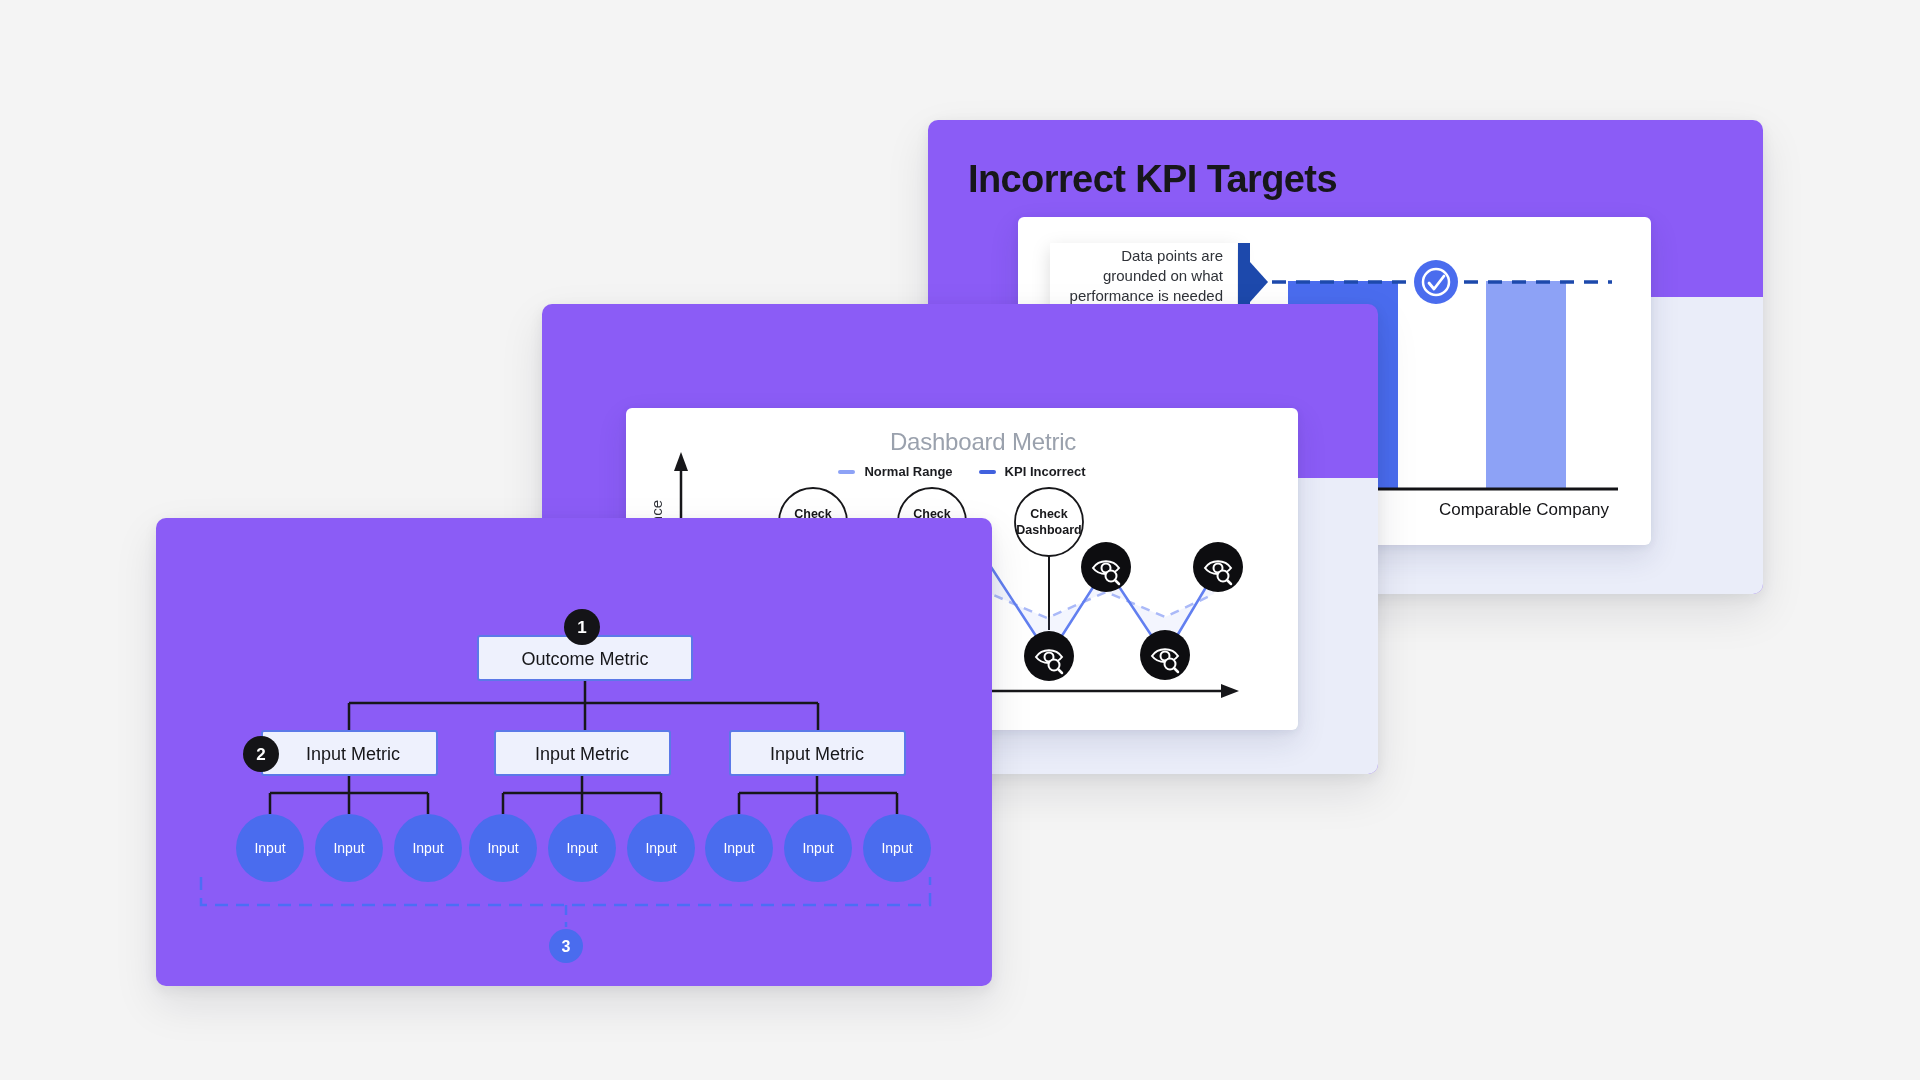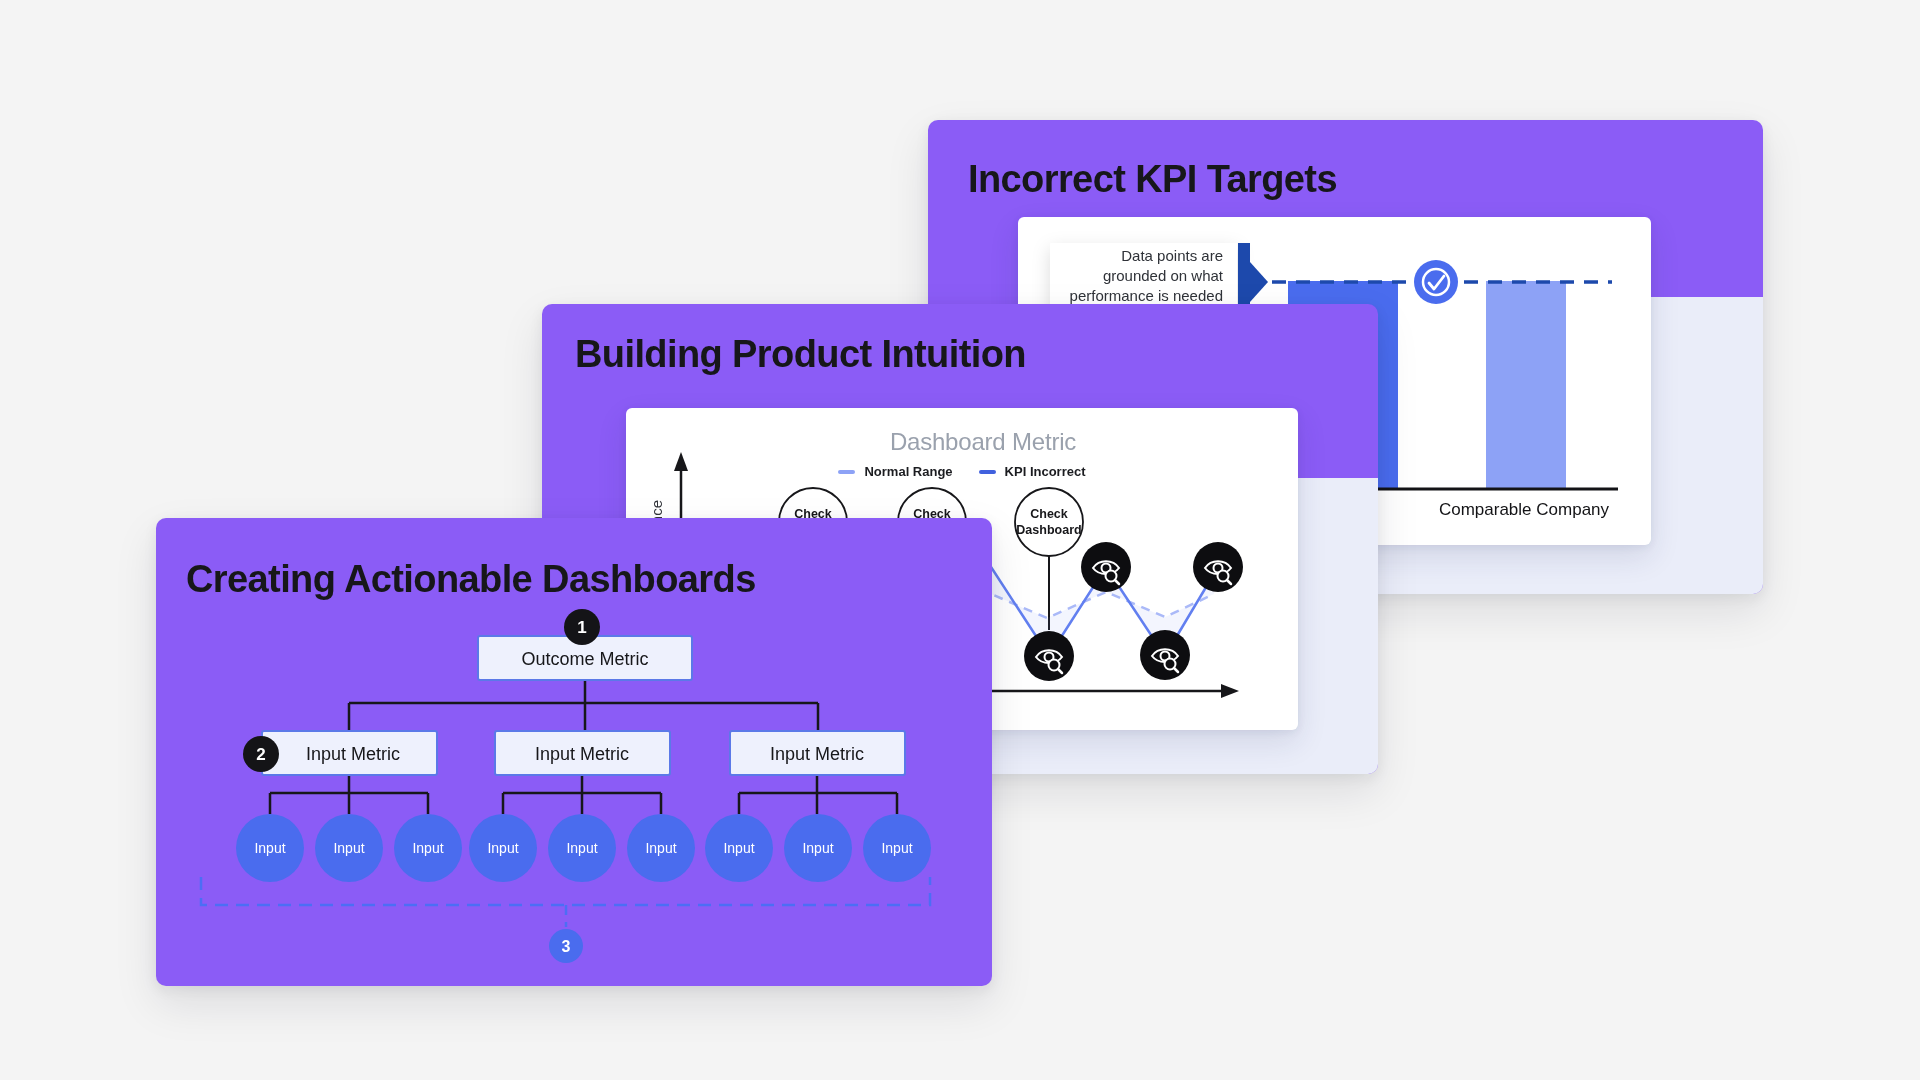--- a/index.html
+++ b/index.html
@@ -71,21 +71,20 @@
       </g>
 
       <line x1="356" y1="272" x2="600" y2="272" stroke="#131316" stroke-width="3"></line>
       <text x="506" y="298" text-anchor="middle" font-size="17" fill="#131316">Comparable Company</text>
     </svg>
   </div>
 </div>
 
 <div class="card" style="left:542px;top:304px;width:836px;height:470px;z-index:2">
   <div class="band" style="left:84px;top:174px;right:0;bottom:0"></div>
-  <div class="slide-title" style="left:33px;top:29px">Building Product Intuition</div>
 
   <div class="panel" style="left:84px;top:104px;width:672px;height:322px">
     <div class="chart-title">Dashboard Metric</div>
     <div class="legend">
       <div class="legend-item">
         <span class="legend-swatch" style="background:#8da2f6"></span>
         <span class="legend-label">Normal Range</span>
       </div>
       <div class="legend-item">
         <span class="legend-swatch" style="background:#4161de"></span>
@@ -151,21 +150,20 @@
       <line x1="55" y1="60" x2="55" y2="283" stroke="#17171a" stroke-width="2.5"></line>
       <polygon points="55,44 48,63 62,63" fill="#17171a"></polygon>
       <line x1="55" y1="283" x2="597" y2="283" stroke="#17171a" stroke-width="2.5"></line>
       <polygon points="613,283 595,276 595,290" fill="#17171a"></polygon>
       <text transform="translate(36,92) rotate(-90)" text-anchor="end" font-size="15" fill="#32343a">Performance</text>
     </svg>
   </div>
 </div>
 
 <div class="card" style="left:156px;top:518px;width:836px;height:468px;z-index:3">
-  <div class="slide-title" style="left:30px;top:40px">Creating Actionable Dashboards</div>
 
   <svg width="836" height="468" viewBox="0 0 836 468">
 
     <path d="M429,162 V185 M193,185 H662 M193,185 V213 M429,185 V213 M662,185 V213" fill="none" stroke="#17171a" stroke-width="2.5"></path>
 
     <path d="M193,257 V275 M114,275 H272 M114,275 V296 M193,275 V296 M272,275 V296" fill="none" stroke="#17171a" stroke-width="2.5"></path>
     <path d="M426,257 V275 M347,275 H505 M347,275 V296 M426,275 V296 M505,275 V296" fill="none" stroke="#17171a" stroke-width="2.5"></path>
     <path d="M661,257 V275 M583,275 H741 M583,275 V296 M661,275 V296 M741,275 V296" fill="none" stroke="#17171a" stroke-width="2.5"></path>
 
     <rect x="322" y="118" width="214" height="44" fill="#eef1fd" stroke="#5b79e8" stroke-width="2" rx="2"></rect>

